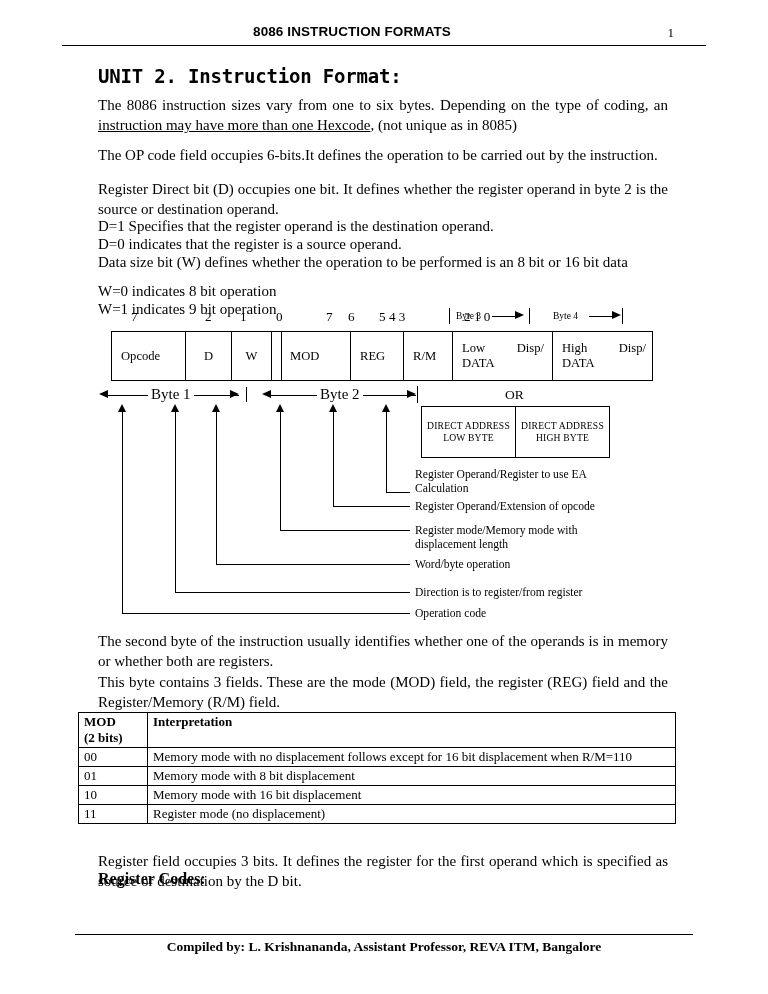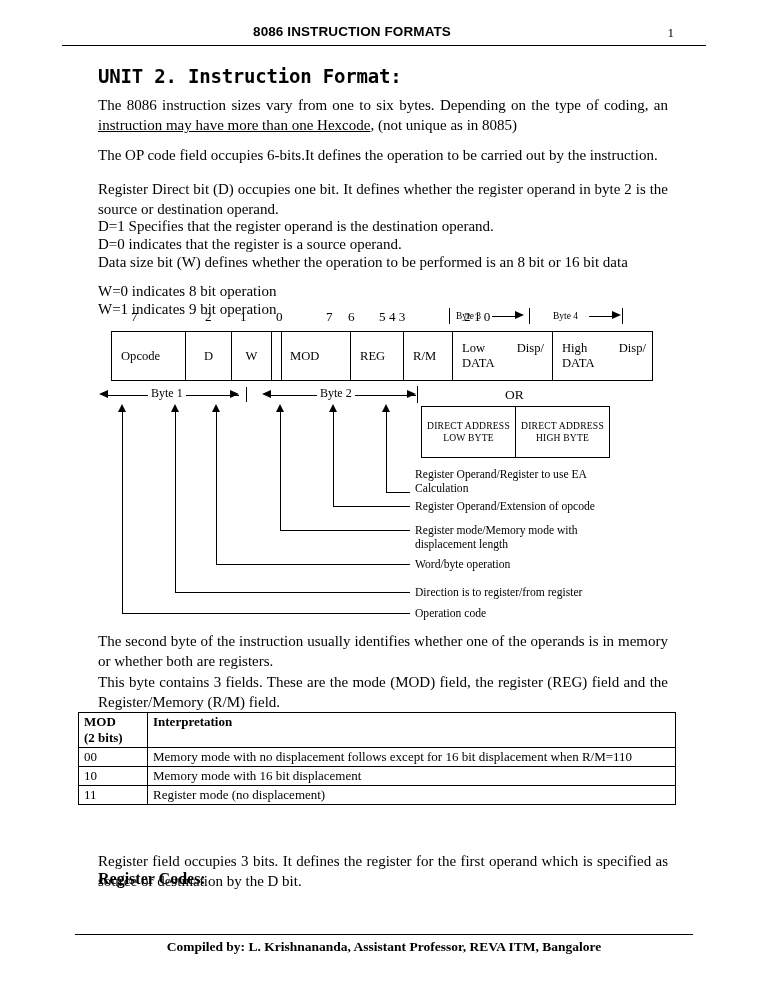--- a/index.html
+++ b/index.html
@@ -164,21 +164,21 @@
     border-right: 9px solid #000;
   }
   .arrow-head.right {
     border-top: 4.5px solid transparent;
     border-bottom: 4.5px solid transparent;
     border-left: 9px solid #000;
   }
   .byte-lbl {
     position: absolute;
     top: 0;
-    font-size: 12px;
+    font-size: 15px;
     background: #fff;
     padding: 0 3px;
     white-space: nowrap;
   }
   .or-lbl {
     position: absolute;
     top: 387px;
     font-size: 13.5px;
     white-space: nowrap;
   }
@@ -416,20 +416,24 @@
 (2 bits)</th>
       <th>Interpretation</th>
     </tr>
   </thead>
   <tbody id="mod-body">
       <tr>
         <td class="col-mod">00</td>
         <td>Memory mode with no displacement follows except for 16 bit displacement when R/M=110</td>
       </tr>
       <tr>
+        <td class="col-mod">01</td>
+        <td>Memory mode with 8 bit displacement</td>
+      </tr>
+      <tr>
         <td class="col-mod">10</td>
         <td>Memory mode with 16 bit displacement</td>
       </tr>
       <tr>
         <td class="col-mod">11</td>
         <td>Register mode (no displacement)</td>
       </tr>
     </tbody>
 </table>
 

